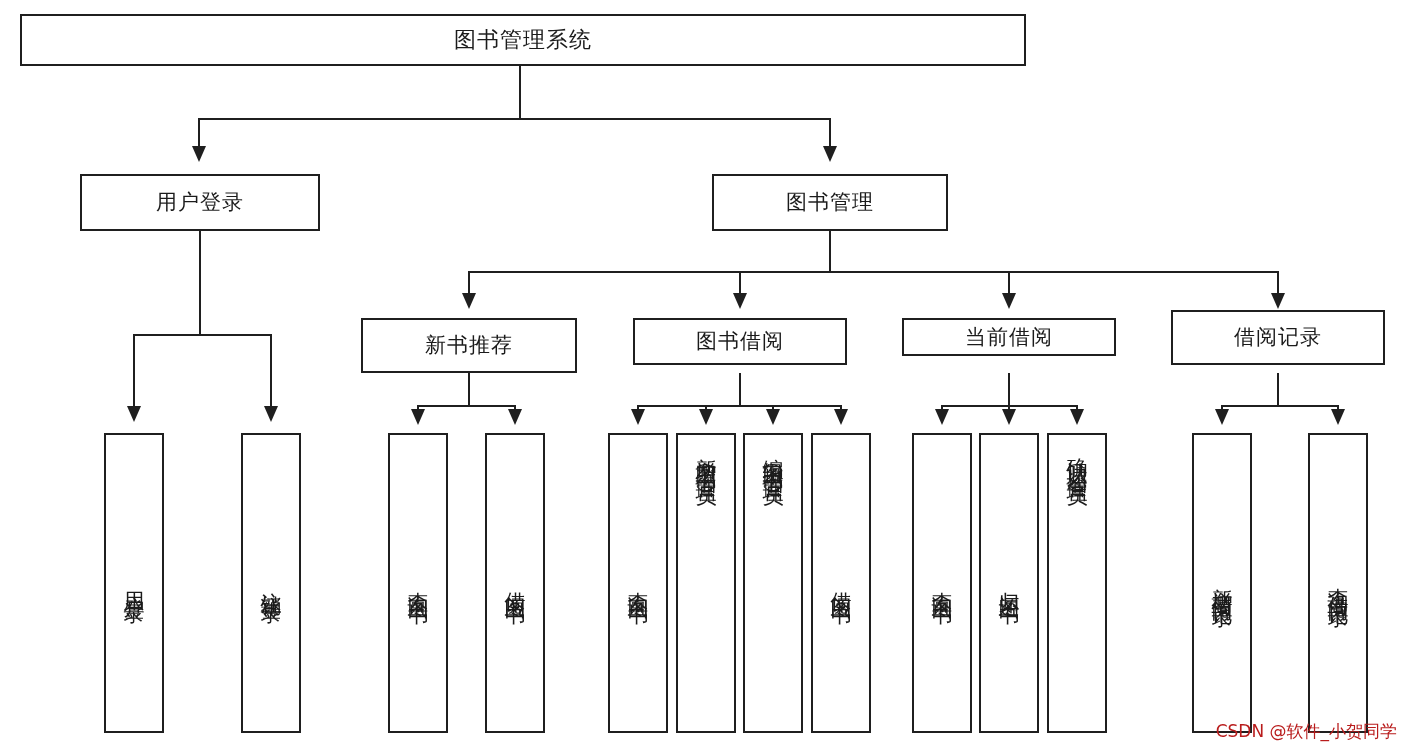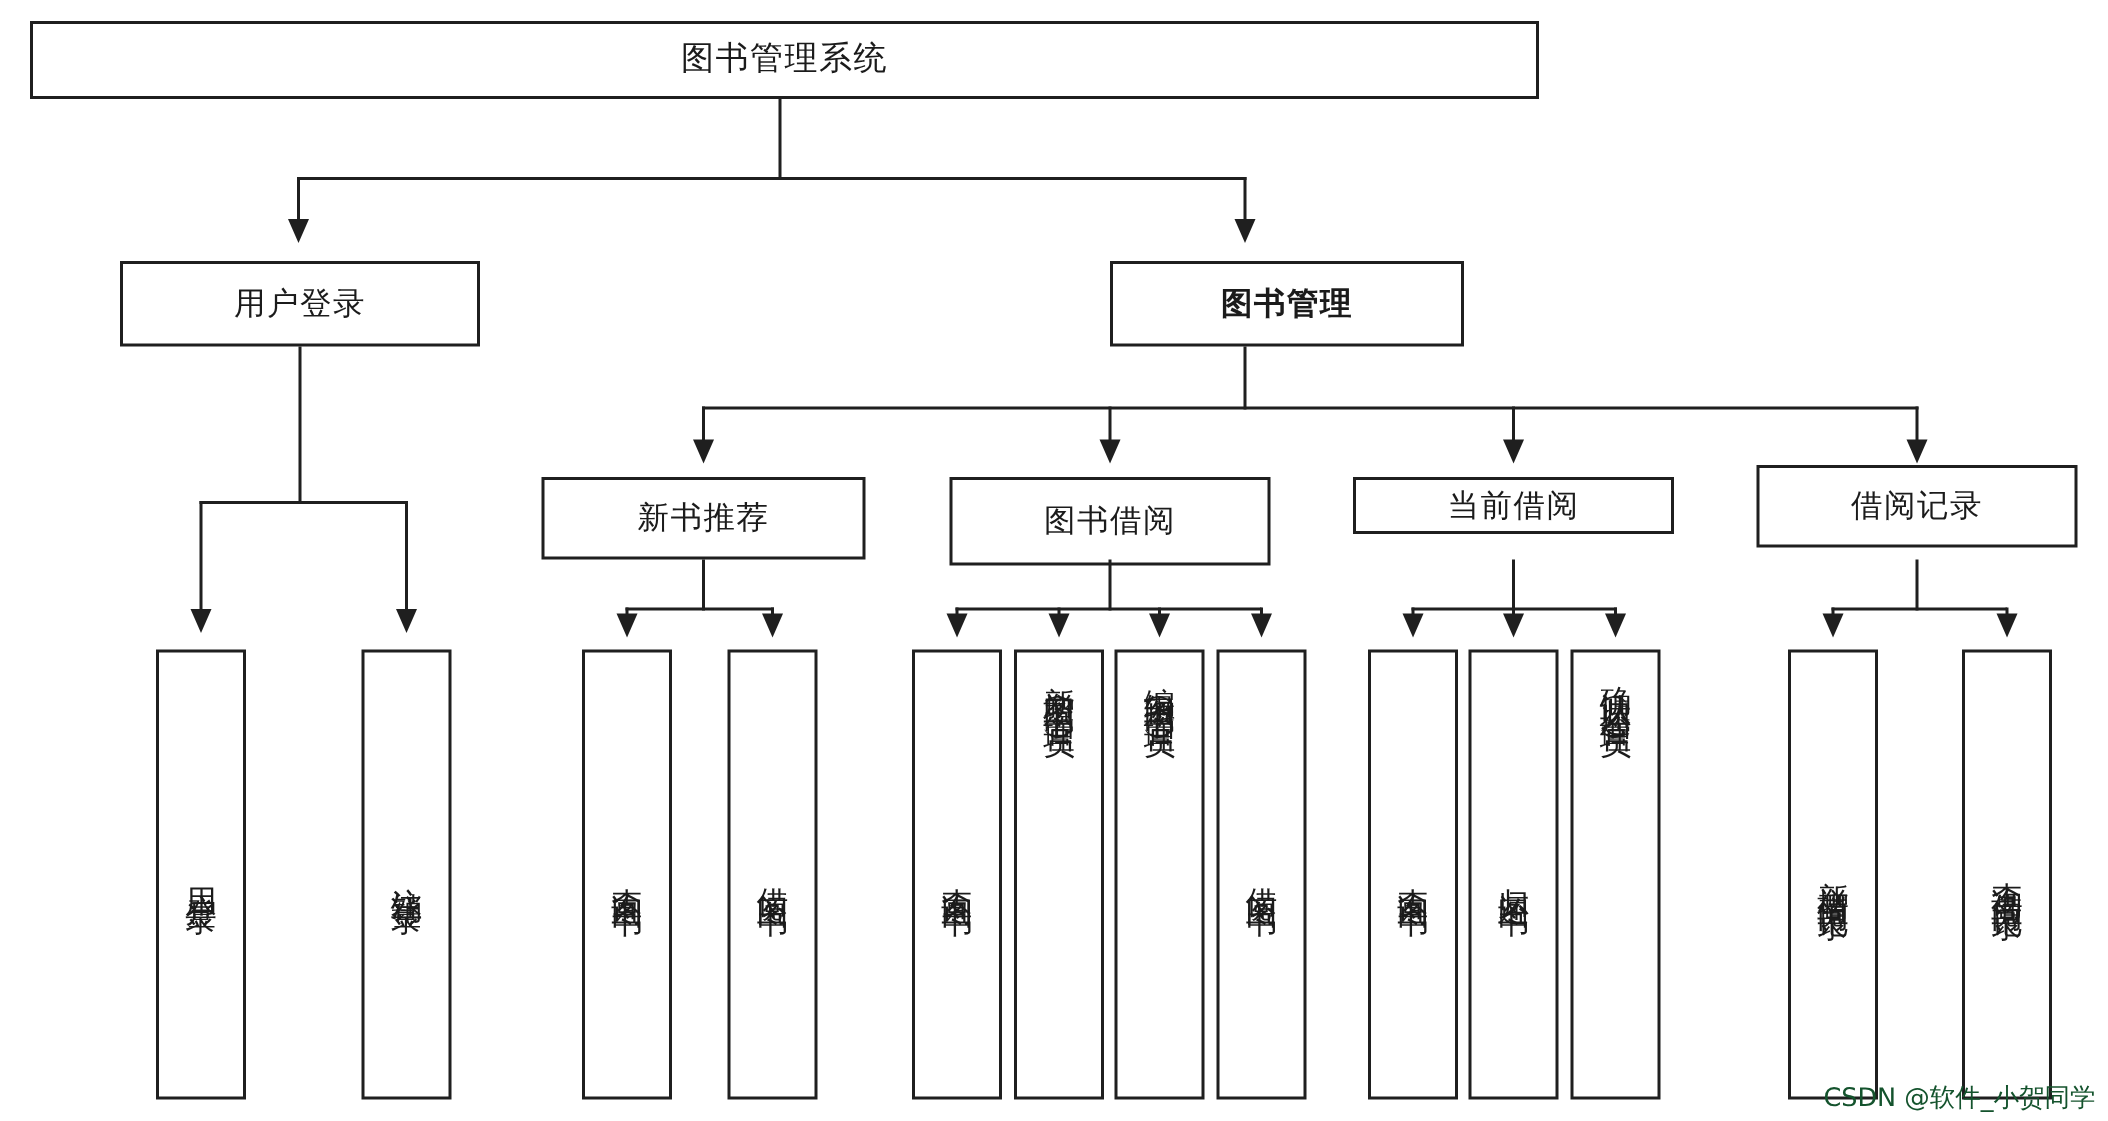--- a/index.html
+++ b/index.html
@@ -52,21 +52,21 @@
     border-left:7px solid transparent;
     border-right:7px solid transparent;
     border-top:16px solid #1f1f1f;
   }
   
   #watermark{
     position:absolute;
     right:8px;
     bottom:4px;
     font-size:17px;
-    color:#14532d;
+    color:#b91c1c;
     white-space:nowrap;
     user-select:none;
   }
 </style>
 </head>
 <body>
 
 <div id="canvas">
 
   <div class="node h root" style="left:20px; top:14px; width:1006px; height:52px;">
@@ -78,21 +78,21 @@
   <div class="hline" style="left:198px; top:118px; width:633px;"></div>
 
   <div class="vline" style="left:198px; top:118px; height:30px;"></div>
   <div class="arrow" style="left:192px; top:146px;"></div>
   <div class="vline" style="left:829px; top:118px; height:30px;"></div>
   <div class="arrow" style="left:823px; top:146px;"></div>
 
   <div class="node h" style="left:80px; top:174px; width:240px; height:57px;">
     <span>用户登录</span>
   </div>
-  <div class="node h" style="left:740px; top:174px; width:236px; height:57px;font-weight:bold;">
+  <div class="node h" style="left:712px; top:174px; width:236px; height:57px;">
     <span>图书管理</span>
   </div>
 
   <div class="vline" style="left:199px; top:231px; height:105px;"></div>
   <div class="hline" style="left:133px; top:334px; width:138px;"></div>
   <div class="vline" style="left:133px; top:334px; height:74px;"></div>
   <div class="arrow" style="left:127px; top:406px;"></div>
   <div class="vline" style="left:270px; top:334px; height:74px;"></div>
   <div class="arrow" style="left:264px; top:406px;"></div>
 
@@ -103,21 +103,21 @@
   <div class="vline" style="left:739px; top:271px; height:24px;"></div>
   <div class="arrow" style="left:733px; top:293px;"></div>
   <div class="vline" style="left:1008px; top:271px; height:24px;"></div>
   <div class="arrow" style="left:1002px; top:293px;"></div>
   <div class="vline" style="left:1277px; top:271px; height:24px;"></div>
   <div class="arrow" style="left:1271px; top:293px;"></div>
 
   <div class="node h" style="left:361px; top:318px; width:216px; height:55px;justify-content:center;">
     <span>新书推荐</span>
   </div>
-  <div class="node h" style="left:633px; top:318px; width:214px; height:59px;font-family:Liberation Serif, serif;">
+  <div class="node h" style="left:633px; top:318px; width:214px; height:47px;font-family:Liberation Serif, serif;">
     <span>图书借阅</span>
   </div>
   <div class="node h" style="left:902px; top:318px; width:214px; height:38px;">
     <span>当前借阅</span>
   </div>
   <div class="node h" style="left:1171px; top:310px; width:214px; height:55px;">
     <span>借阅记录</span>
   </div>
 
   <div class="vline" style="left:468px; top:373px; height:34px;"></div>

